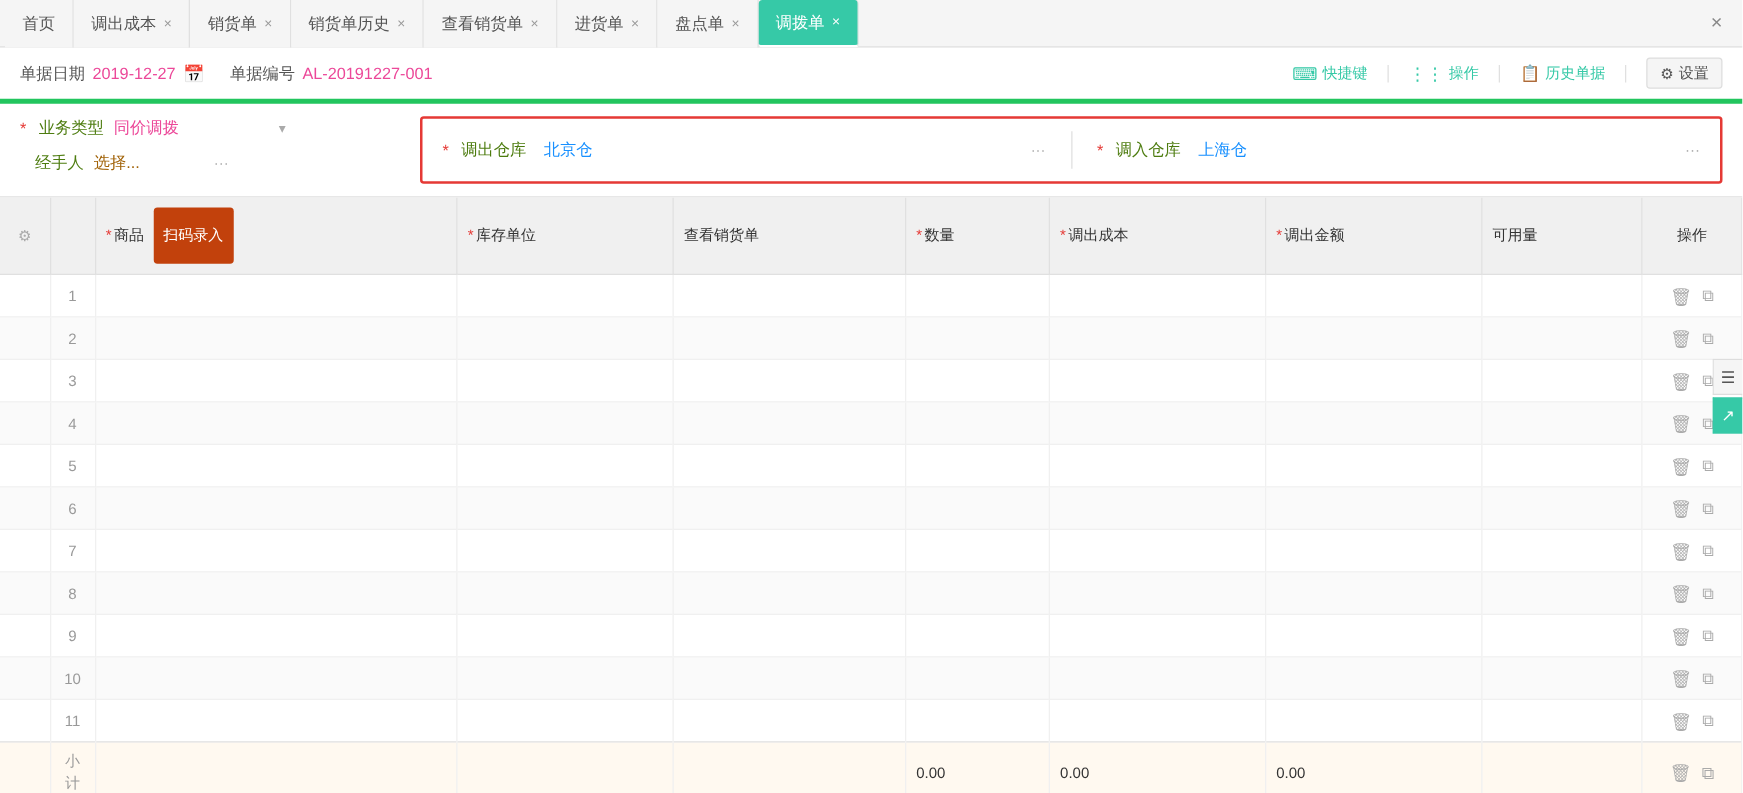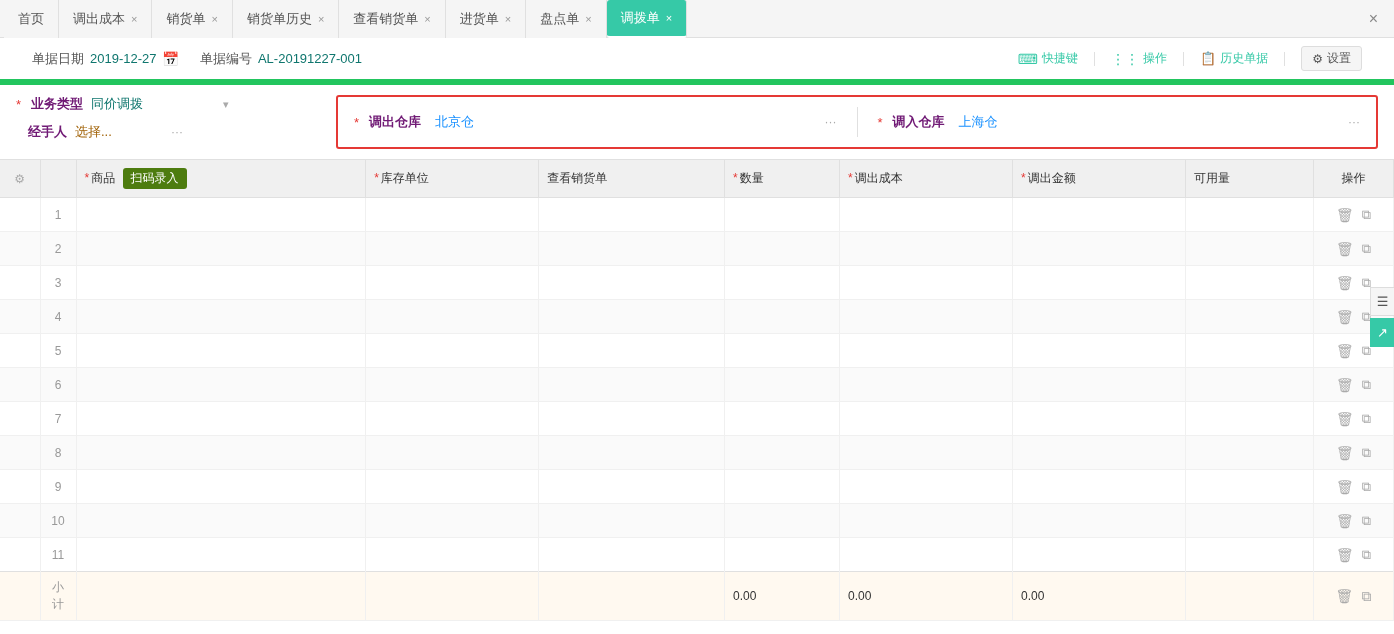--- a/index.html
+++ b/index.html
@@ -42,22 +42,22 @@
       padding: 0 12px;
       font-size: 16px;
       color: #888;
       cursor: pointer;
       display: flex; align-items: center;
     }
 
     
     .toolbar {
       display: flex; align-items: center;
-      padding: 8px 32px;
-      border-bottom: 6px solid #22c55e;
+      padding: 8px 16px;
+      border-bottom: 4px solid #22c55e;
       gap: 20px;
     }
     .toolbar-item {
       display: flex; align-items: center; gap: 6px;
       font-size: 13px; color: #555;
     }
     .toolbar-item .label { color: #555; }
     .toolbar-right {
       margin-left: auto;
       display: flex; align-items: center; gap: 16px;
@@ -89,25 +89,25 @@
       flex: 1;
       border: 2px solid #e53935;
       border-radius: 3px;
       padding: 10px 16px;
       display: flex; align-items: center; gap: 0;
     }
     .field-row {
       display: flex; align-items: center; gap: 8px;
     }
     .field-label {
-      color: #701a75; font-size: 13px; white-space: nowrap; font-weight: bold;
+      color: #4d7c0f; font-size: 13px; white-space: nowrap;
     }
     .required { color: #e53935; margin-right: 2px; }
     .field-value {
-      color: #0f766e; font-size: 13px;
+      color: #ec4899; font-size: 13px;
     }
     .field-value.blue { color: #1890ff; }
     .dropdown-arrow {
       color: #aaa; font-size: 11px; cursor: pointer; margin-left: 4px;
     }
     .more-btn {
       color: #aaa; cursor: pointer; font-size: 12px; margin-left: 8px;
     }
     .warehouse-field {
       display: flex; align-items: center; gap: 8px; flex: 1;
@@ -146,23 +146,23 @@
     }
     .row-num { color: #999; text-align: center; width: 36px; }
     .subtotal-row td {
       background: #fff9f0; color: #333; font-size: 12px;
       border-top: 1px solid #e0e0e0;
     }
     .op-col { width: 80px; text-align: center; }
     .op-icons { display: flex; align-items: center; justify-content: center; gap: 8px; }
     .op-icon { cursor: pointer; color: #aaa; font-size: 14px; }
     .scan-btn {
-      background: #4d7c0f; color: #fff;
+      background: #c2410c; color: #fff;
       border: none; border-radius: 3px;
-      padding: 2px 8px; font-size: 12px; cursor: pointer;
+      padding: 14px 8px; font-size: 12px; cursor: pointer;
       margin-left: 4px;
     }
     .th-gear { width: 40px; text-align: center; }
     .th-gear-icon { color: #aaa; cursor: pointer; }
 
     
     .right-float {
       position: fixed; right: 0; top: 50%;
       transform: translateY(-50%);
       display: flex; flex-direction: column; gap: 2px;

